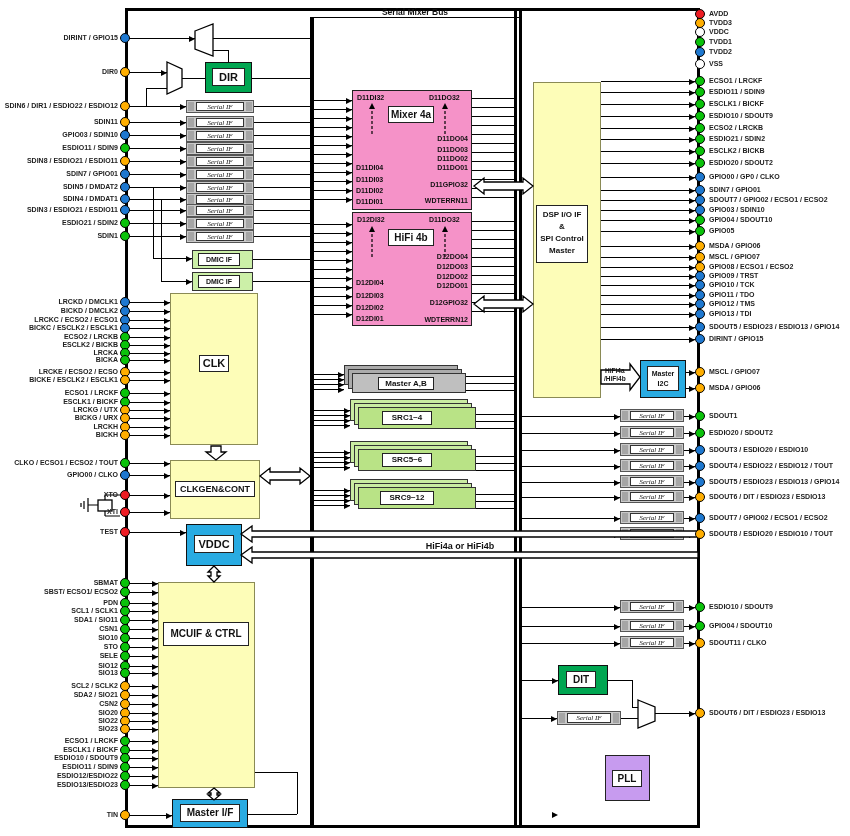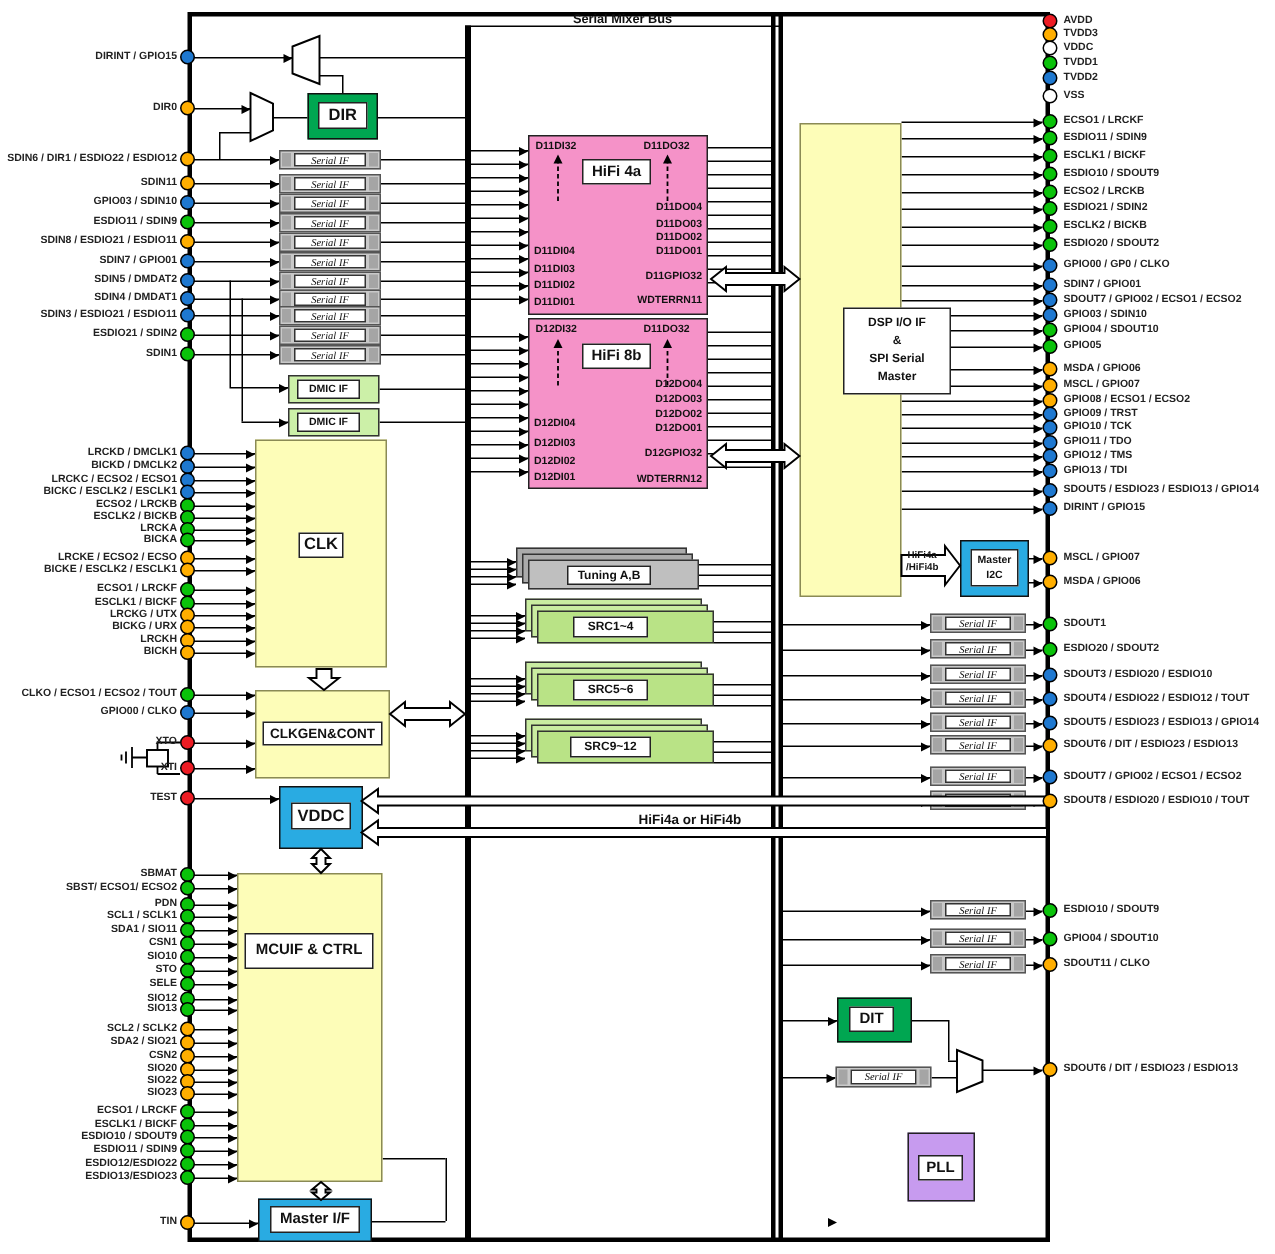--- a/index.html
+++ b/index.html
@@ -61,74 +61,74 @@
   <div class="blk blue" style="left:186px;top:524px;width:56px;height:42px;"></div>
   <div class="lab" style="left:194px;top:535px;width:40px;height:18px;font-size:11px;line-height:16px;">VDDC</div>
 
   <div class="blk yellow" style="left:158px;top:582px;width:97px;height:206px;"></div>
   <div class="lab" style="left:163px;top:622px;width:86px;height:24px;font-size:10px;line-height:22px;">MCUIF &amp; CTRL</div>
 
   <div class="blk blue" style="left:172px;top:799px;width:76px;height:29px;"></div>
   <div class="lab" style="left:180px;top:804px;width:60px;height:18px;font-size:10px;line-height:16px;">Master I/F</div>
 
   <div class="blk pink" style="left:352px;top:90px;width:120px;height:120px;"></div>
-  <div class="lab" style="left:388px;top:106px;width:46px;height:17px;font-size:10px;line-height:15px;">HiFi 4a</div>
+  <div class="lab" style="left:388px;top:106px;width:46px;height:17px;font-size:10px;line-height:15px;">Mixer 4a</div>
   <div class="port" style="left:357px;top:94px;">D11DI32</div>
   <div class="port" style="left:429px;top:94px;">D11DO32</div>
   <div class="port ral" style="right:382px;top:135px;">D11DO04</div>
   <div class="port ral" style="right:382px;top:146px;">D11DO03</div>
   <div class="port ral" style="right:382px;top:155px;">D11DO02</div>
   <div class="port ral" style="right:382px;top:164px;">D11DO01</div>
   <div class="port" style="left:356px;top:164px;">D11DI04</div>
   <div class="port" style="left:356px;top:176px;">D11DI03</div>
   <div class="port" style="left:356px;top:187px;">D11DI02</div>
   <div class="port" style="left:356px;top:198px;">D11DI01</div>
   <div class="port ral" style="right:382px;top:181px;">D11GPIO32</div>
   <div class="port ral" style="right:382px;top:197px;">WDTERRN11</div>
 
   <div class="blk pink" style="left:352px;top:212px;width:120px;height:114px;"></div>
-  <div class="lab" style="left:388px;top:229px;width:46px;height:17px;font-size:10px;line-height:15px;">HiFi 8b</div>
+  <div class="lab" style="left:388px;top:229px;width:46px;height:17px;font-size:10px;line-height:15px;">HiFi 4b</div>
   <div class="port" style="left:357px;top:216px;">D12DI32</div>
   <div class="port" style="left:429px;top:216px;">D11DO32</div>
   <div class="port ral" style="right:382px;top:253px;">D12DO04</div>
   <div class="port ral" style="right:382px;top:263px;">D12DO03</div>
   <div class="port ral" style="right:382px;top:273px;">D12DO02</div>
   <div class="port ral" style="right:382px;top:282px;">D12DO01</div>
   <div class="port" style="left:356px;top:279px;">D12DI04</div>
   <div class="port" style="left:356px;top:292px;">D12DI03</div>
   <div class="port" style="left:356px;top:304px;">D12DI02</div>
   <div class="port" style="left:356px;top:315px;">D12DI01</div>
   <div class="port ral" style="right:382px;top:299px;">D12GPIO32</div>
   <div class="port ral" style="right:382px;top:316px;">WDTERRN12</div>
 
   <div class="blk grayback" style="left:344px;top:365px;width:114px;height:20px;"></div>
   <div class="blk grayback" style="left:348px;top:369px;width:114px;height:20px;"></div>
   <div class="blk gray" style="left:352px;top:373px;width:114px;height:20px;"></div>
-  <div class="lab" style="left:378px;top:377px;width:56px;height:13px;font-size:8px;line-height:11px;">Tuning A,B</div>
+  <div class="lab" style="left:378px;top:377px;width:56px;height:13px;font-size:8px;line-height:11px;">Master A,B</div>
 
   <div class="blk srcback" style="left:350px;top:399px;width:118px;height:22px;"></div>
   <div class="blk srcback" style="left:354px;top:403px;width:118px;height:22px;"></div>
   <div class="blk srcgreen" style="left:358px;top:407px;width:118px;height:22px;"></div>
   <div class="lab" style="left:382px;top:411px;width:50px;height:14px;font-size:8px;line-height:12px;">SRC1~4</div>
 
   <div class="blk srcback" style="left:350px;top:441px;width:118px;height:22px;"></div>
   <div class="blk srcback" style="left:354px;top:445px;width:118px;height:22px;"></div>
   <div class="blk srcgreen" style="left:358px;top:449px;width:118px;height:22px;"></div>
   <div class="lab" style="left:382px;top:453px;width:50px;height:14px;font-size:8px;line-height:12px;">SRC5~6</div>
 
   <div class="blk srcback" style="left:350px;top:479px;width:118px;height:22px;"></div>
   <div class="blk srcback" style="left:354px;top:483px;width:118px;height:22px;"></div>
   <div class="blk srcgreen" style="left:358px;top:487px;width:118px;height:22px;"></div>
   <div class="lab" style="left:380px;top:491px;width:54px;height:14px;font-size:8px;line-height:12px;">SRC9~12</div>
 
   <div class="blk yellow" style="left:533px;top:82px;width:68px;height:316px;"></div>
-  <div class="lab" style="left:536px;top:205px;width:72px;height:58px;font-size:8px;line-height:12px;white-space:normal;padding-top:3px;margin-left:26px;">
+  <div class="lab" style="left:536px;top:205px;width:52px;height:58px;font-size:8px;line-height:12px;white-space:normal;padding-top:3px;">
     <div>DSP I/O IF</div>
     <div>&amp;</div>
-    <div>SPI Serial</div>
+    <div>SPI Control</div>
     <div>Master</div>
   </div>
 
   <div class="blk blue" style="left:640px;top:360px;width:46px;height:38px;"></div>
   <div class="lab" style="left:647px;top:366px;width:32px;height:25px;font-size:7px;line-height:10px;white-space:normal;padding-top:2px;">
     <div>Master</div>
     <div>I2C</div>
   </div>
   <div class="stxt" style="left:605px;top:367px;">HiFi4a</div>
   <div class="stxt" style="left:604px;top:375px;">/HiFi4b</div>

